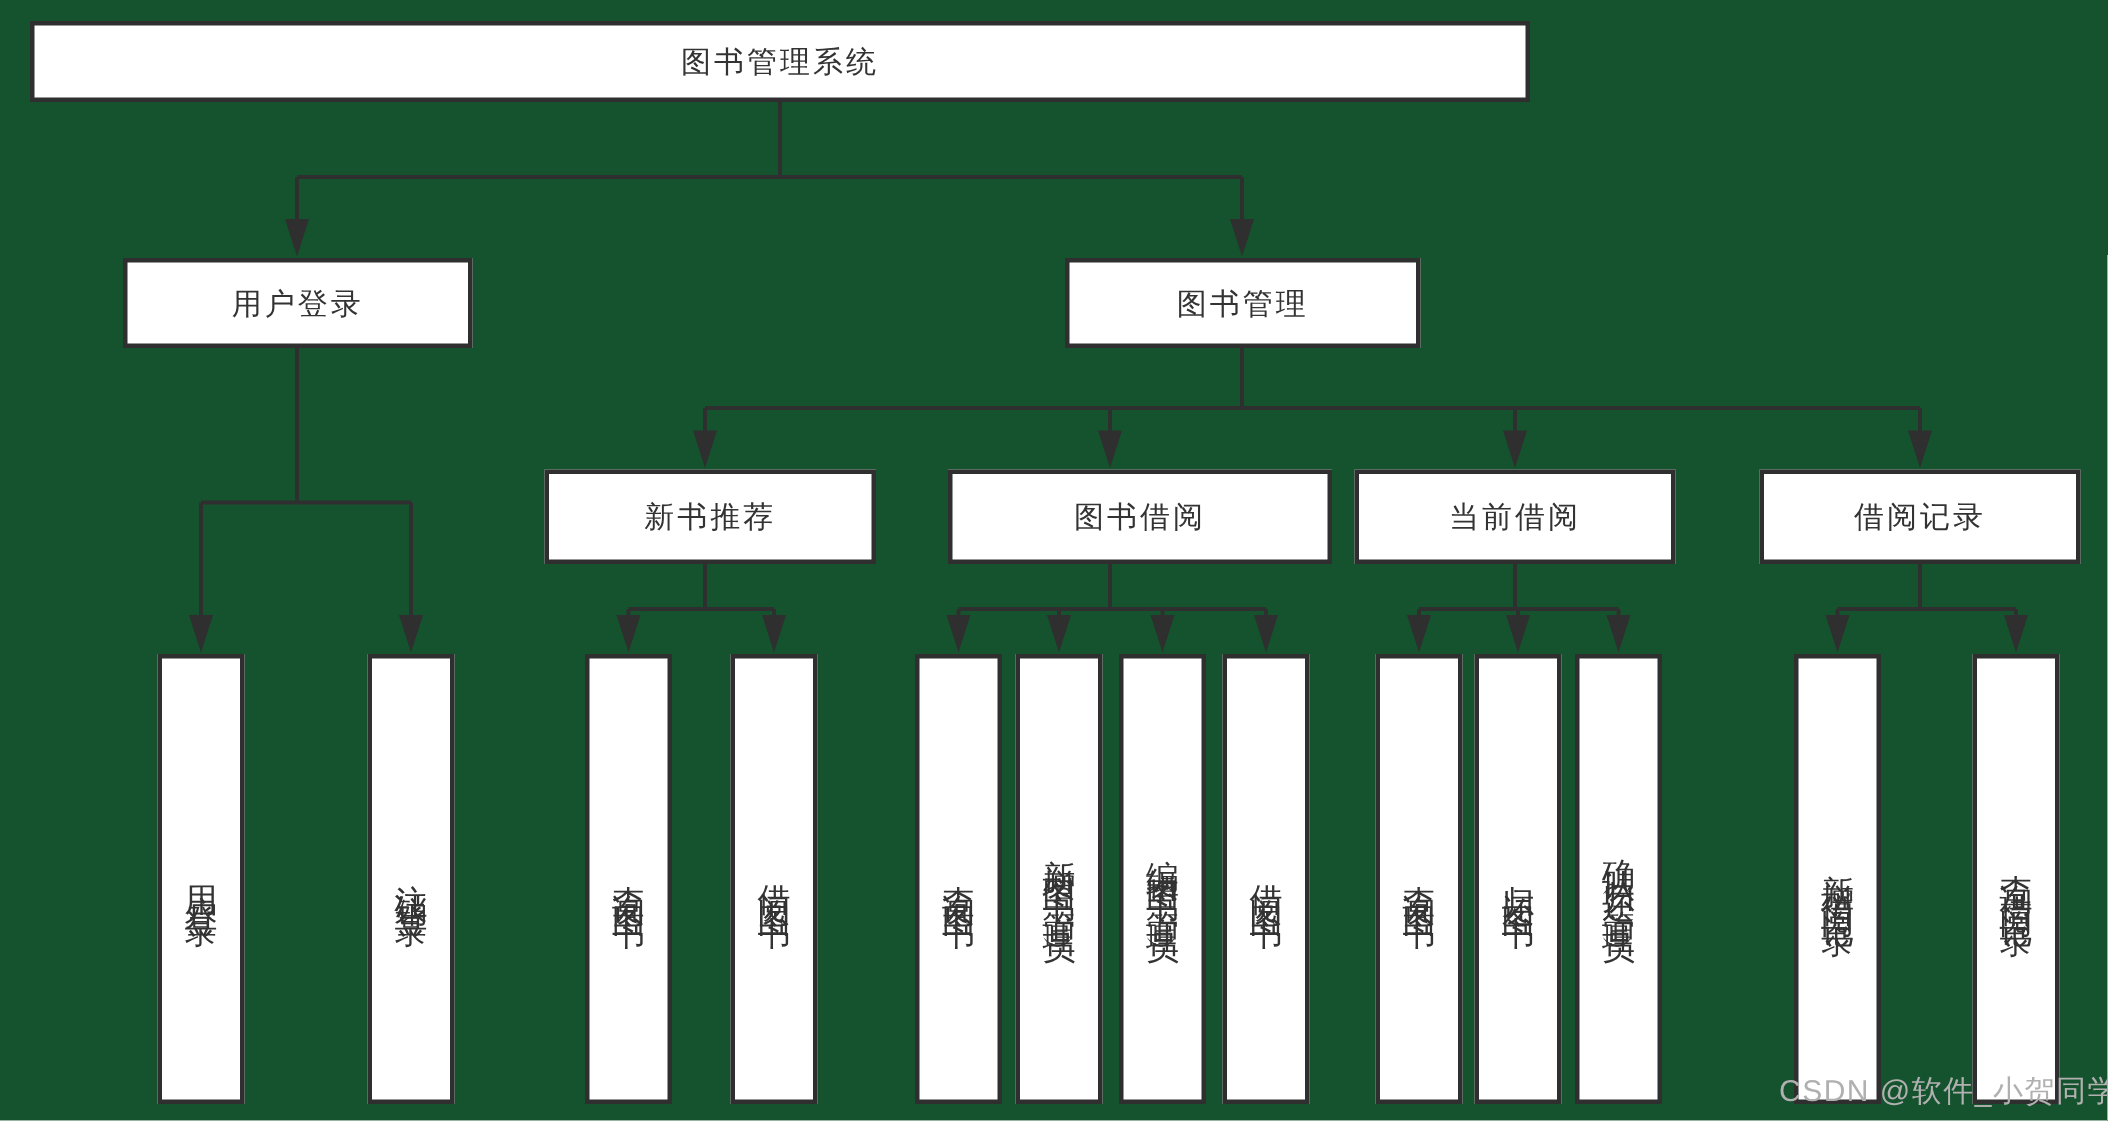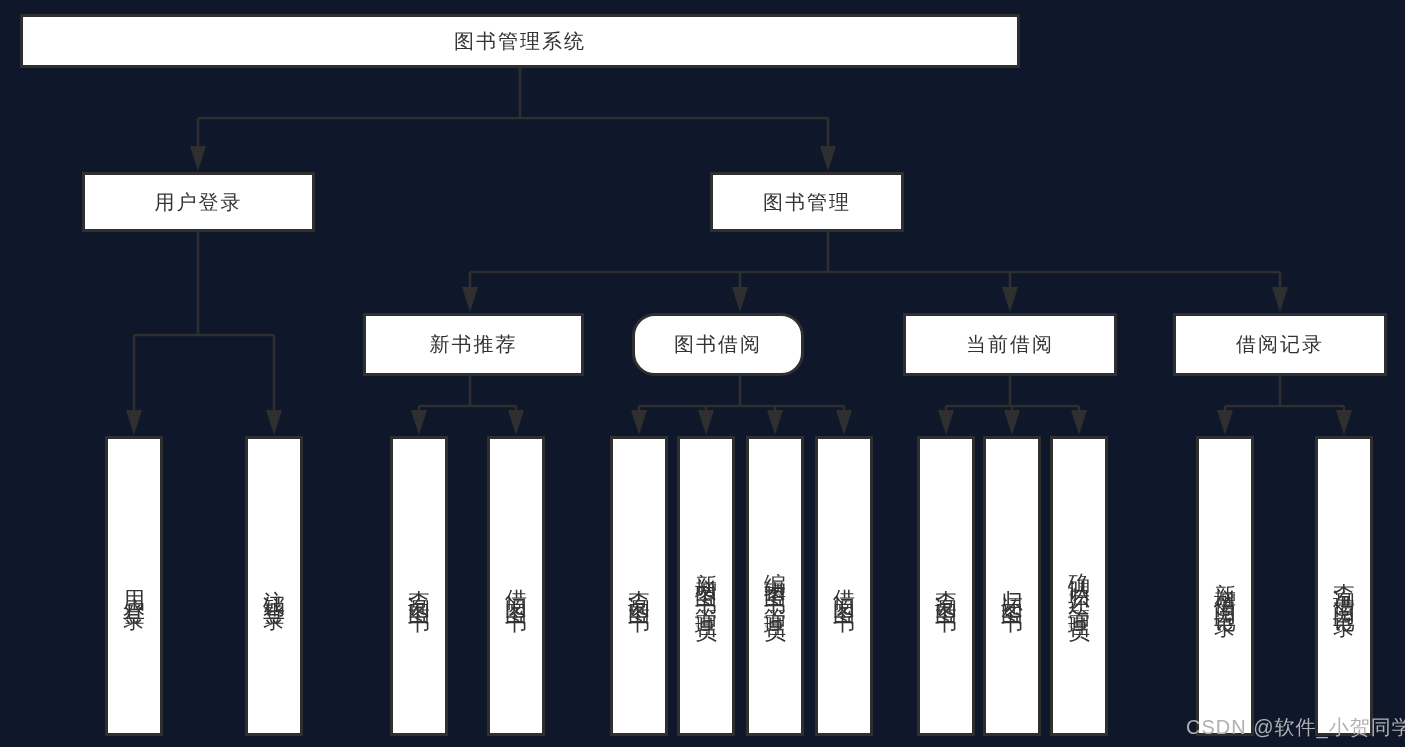--- a/index.html
+++ b/index.html
@@ -5,21 +5,21 @@
   html, body {
     margin: 0;
     padding: 0;
     background: #ffffff;
     font-family: "Liberation Sans", "DejaVu Sans", sans-serif;
   }
   #canvas {
     position: relative;
     width: 1405px;
     height: 747px;
-    background: #0f172a;
+    background: #14532d;
     overflow: hidden;
     text-align: center;
   }
   #connectors {
     position: absolute;
     left: 0; top: 0;
     width: 1405px;
     height: 747px;
     z-index: 0;
   }
@@ -57,23 +57,23 @@
     top: 714px;
     font-size: 20px;
     letter-spacing: 1px;
     color: #b0b0b0;
     z-index: 2;
     white-space: nowrap;
   }
   
   #n-root        { left: 20px;   top: 14px;  width: 1000px; height: 54px; }
   #n-user-login  { left: 82px;   top: 172px; width: 233px;  height: 60px; }
-  #n-book-mgmt   { left: 710px;  top: 172px; width: 194px;  height: 60px; }
+  #n-book-mgmt   { left: 710px;  top: 172px; width: 237px;  height: 60px; }
   #n-new-book    { left: 363px;  top: 313px; width: 221px;  height: 63px; }
-  #n-borrow      { left: 632px;  top: 313px; width: 172px;  height: 63px; border-radius: 23px; }
+  #n-borrow      { left: 632px;  top: 313px; width: 256px;  height: 63px; }
   #n-current     { left: 903px;  top: 313px; width: 214px;  height: 63px; }
   #n-record      { left: 1173px; top: 313px; width: 214px;  height: 63px; }
   #l-ul1 { left: 105px;  }
   #l-ul2 { left: 245px;  }
   #l-nb1 { left: 390px;  }
   #l-nb2 { left: 487px;  }
   #l-bb1 { left: 610px;  }
   #l-bb2 { left: 677px;  }
   #l-bb3 { left: 746px;  }
   #l-bb4 { left: 815px;  }

